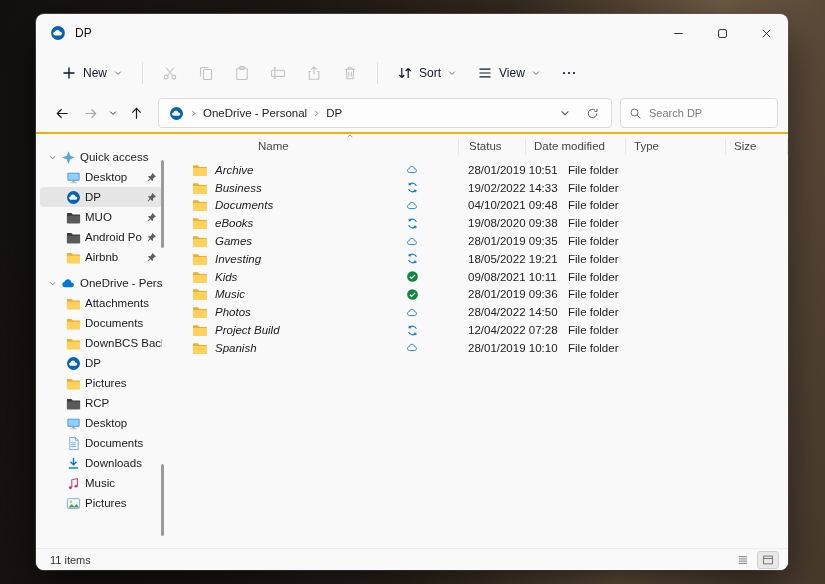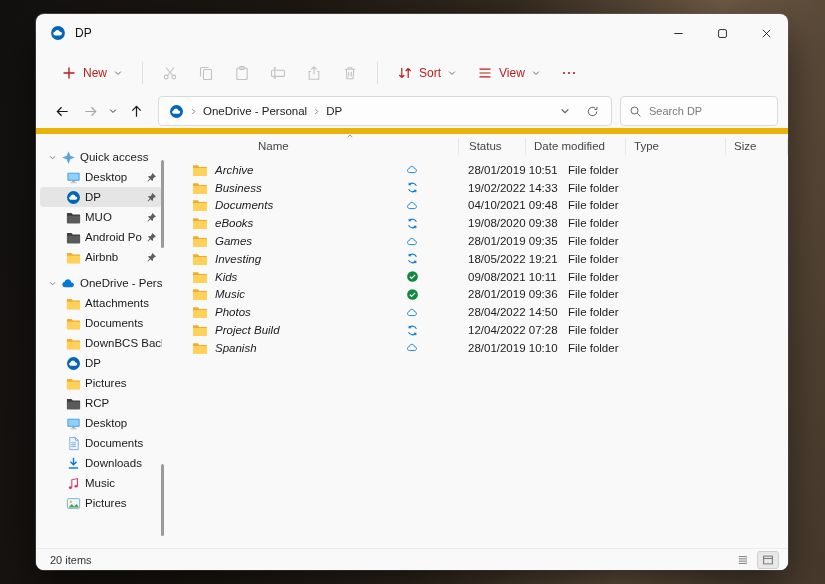--- a/index.html
+++ b/index.html
@@ -21,28 +21,28 @@
   
   .titlebar { height:38px; display:flex; align-items:center; padding-left:14px; }
   .titlebar .appicon { width:16px; height:16px; margin-right:9px; }
   .wtitle { font-size:12px; color:#111; }
   .wbtns { margin-left:auto; display:flex; height:100%; }
   .wbtn { width:44px; height:100%; display:flex; align-items:center; justify-content:center; color:#222; }
   .wbtn svg { width:15px; height:15px; }
 
   
   .toolbar { height:42px; display:flex; align-items:center; padding:0 16px; gap:2px; }
-  .tbtn { display:flex; align-items:center; gap:6px; padding:6px 9px; border-radius:4px; font-size:12px; color:#b91c1c; }
+  .tbtn { display:flex; align-items:center; gap:6px; padding:6px 9px; border-radius:4px; font-size:12px; color:#0f172a; }
   .tbtn svg.g16 { width:16px; height:16px; }
   .tbtn svg.chev-s { width:10px; height:10px; color:#555; }
   .tbtn.disabled { color:#c2c2c2; }
   .tsep { width:1px; height:22px; background:#e0e0e0; margin:0 8px; }
 
   
-  .navbar { height:40px; display:flex; align-items:center; padding:0 10px 0 12px; gap:0; border-bottom:6px solid #eab308; }
+  .navbar { height:40px; display:flex; align-items:center; padding:0 10px 0 12px; gap:0; border-bottom:2px solid #eab308; }
   .nbtn { width:28px; height:28px; display:flex; align-items:center; justify-content:center; border-radius:4px; }
   .nbtn svg { width:15px; height:15px; }
   .nbtn.small { width:18px; }
   .nbtn.small svg { width:10px; height:10px; }
   .fwd { color:#a9a9a9; }
   .addressbar { flex:1; height:30px; border:1px solid #dadada; border-radius:4px; background:#fdfdfd;
     display:flex; align-items:center; padding:0 8px 0 10px; gap:5px; margin:0 8px; font-size:11.5px; color:#222; }
   .addressbar .od { width:15px; height:15px; }
   .bsep { width:9px; height:9px; color:#666; }
   .addr-spacer { flex:1; }
@@ -765,21 +765,21 @@
             </div>
             <div class="cell c-date">28/01/2019 10:10</div>
             <div class="cell c-type">File folder</div>
             <div class="cell c-size"></div>
           </div>
       </div>
     </div>
   </div>
 
   <div class="statusbar">
-    <span>20 items</span>
+    <span>11 items</span>
     <div class="sbtns">
       <button class="sbtn">
           <svg viewBox="0 0 16 16">
             <use href="#ic-list-view"></use>
           </svg>
         </button>
       <button class="sbtn active">
           <svg viewBox="0 0 16 16">
             <use href="#ic-details-view"></use>
           </svg>

